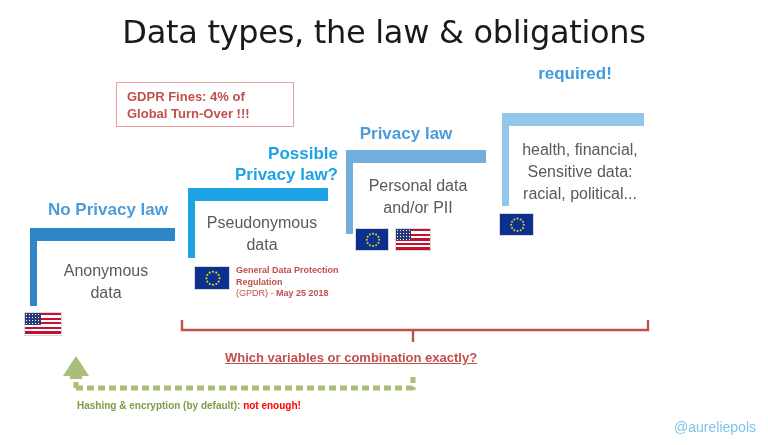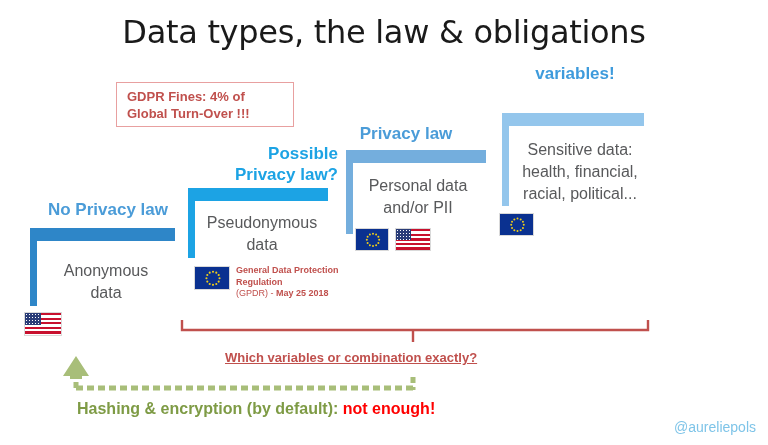--- a/index.html
+++ b/index.html
@@ -120,21 +120,21 @@
     font-weight: bold;
     color: #C0504D;
     text-decoration: underline;
     white-space: nowrap;
   }
 
   
   .green-wrap { position: absolute; }
   .green-label {
     position: absolute;
-    font-size: 16px;
+    font-size: 10px;
     font-weight: bold;
     color: #7E9B45;
     white-space: nowrap;
   }
   .green-label .hl { color: #FF0000; }
 
   
   .watermark {
     position: absolute;
     right: 12px; bottom: 10px;
@@ -256,29 +256,29 @@
     </div>
 
     <div class="flag flag-us" style="left:395px; top:228px; width:36px; height:23px;">
       <div class="stripes"></div>
       <div class="canton"></div>
     </div>
   </div>
 
   <div class="col">
     <div class="col-head" style="left:500px; top:63px; width:150px; color:#3E9BDC;">
-      <div>variables!</div>
+      <div>required!</div>
     </div>
     <div class="bracket" style="left:502px; top:113px; width:142px; height:93px;">
       <div class="bar" style="background:#94C6EC;"></div>
       <div class="stem" style="background:#94C6EC; height:93px;"></div>
     </div>
     <div class="body-text" style="left:504px; top:139px; width:152px;">
+      <div>health, financial,</div>
       <div>Sensitive data:</div>
-      <div>health, financial,</div>
       <div>racial, political...</div>
     </div>
 
     <div class="flag flag-eu" style="left:499px; top:213px; width:35px; height:23px;">
       <svg width="35" height="23" viewBox="0 0 36 24" aria-hidden="true">
         <rect width="36" height="24" fill="#0A3190"></rect>
         <g fill="#F0CE17">
           <circle cx="18" cy="4.8" r="1.05"></circle>
           <circle cx="21.3" cy="5.65" r="1.05"></circle>
           <circle cx="23.7" cy="8.05" r="1.05"></circle>

